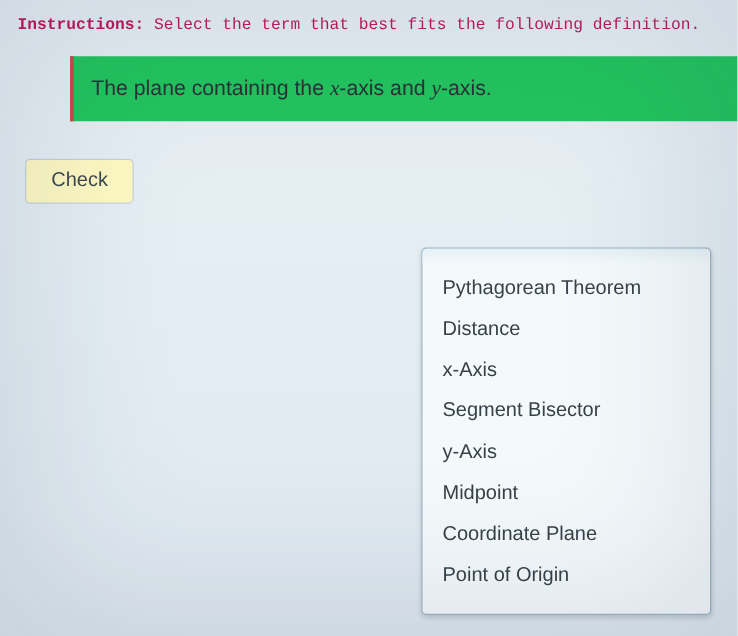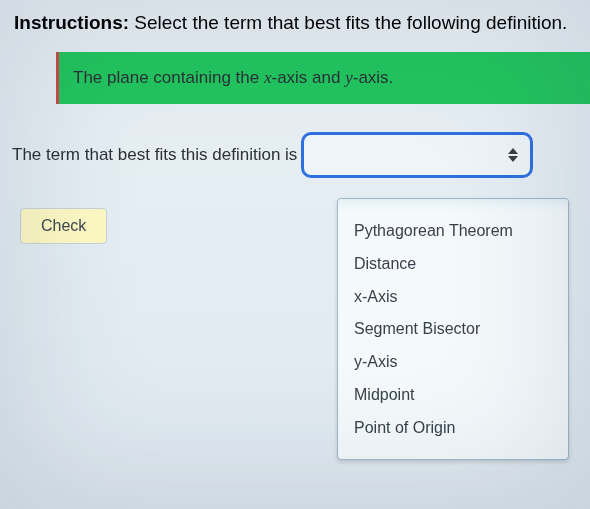--- a/index.html
+++ b/index.html
@@ -10,24 +10,25 @@
     background: linear-gradient(180deg, #e8eff4 0%, #e4edf3 50%, #dfe8ef 100%);
     color: #2b3136;
     overflow: hidden;
   }
   .page {
     position: relative;
     width: 590px; height: 509px;
     padding: 12px 0 0 10px;
   }
   .instructions {
-    font-size: 19px;
+    font-size: 13px;
     font-weight: 400;
-    color: #000000;
+    color: #be185d;
     margin: 0 0 18px 4px;
+    font-family: Liberation Mono, monospace;
   }
   .instructions b { font-weight: 700; }
   .defbox {
     margin-left: 46px;
     border-left: 3px solid #cc4a4a;
     background: #22c55e;
     padding: 16px 18px 16px 14px;
     font-size: 17px;
     color: #2b3136;
   }
@@ -108,45 +109,32 @@
 
   <p class="instructions">
     <b>Instructions:</b>
     <span>Select the term that best fits the following definition.</span>
   </p>
 
   <div class="defbox">
     <span>The plane containing the </span><span class="mi">x</span><span>-axis and </span><span class="mi">y</span><span>-axis.</span>
   </div>
 
-  <div class="promptrow">
-    <span class="prompt-text">The term that best fits this definition is</span>
-    <div class="selectbox">
-      <span></span>
-      <span class="updown">
-        <svg width="10" height="6" viewBox="0 0 10 6">
-            <path d="M0 6 L5 0 L10 6 Z" fill="#3a3f44"></path>
-          </svg>
-        <svg width="10" height="6" viewBox="0 0 10 6">
-            <path d="M0 0 L5 6 L10 0 Z" fill="#3a3f44"></path>
-          </svg>
-      </span>
-    </div>
-  </div>
 
   <div class="checkbtn">
     <span>Check</span>
   </div>
 
   <div class="dropdown">
     <div class="dropdown-top"></div>
     <div class="dropdown-item">Pythagorean Theorem</div>
     <div class="dropdown-item">Distance</div>
     <div class="dropdown-item">x-Axis</div>
     <div class="dropdown-item">Segment Bisector</div>
     <div class="dropdown-item">y-Axis</div>
     <div class="dropdown-item">Midpoint</div>
+    <div class="dropdown-item">Coordinate Plane</div>
     <div class="dropdown-item">Point of Origin</div>
 
   </div>
 
   <div class="vignette"></div>
 </div>
 
 </body></html>

